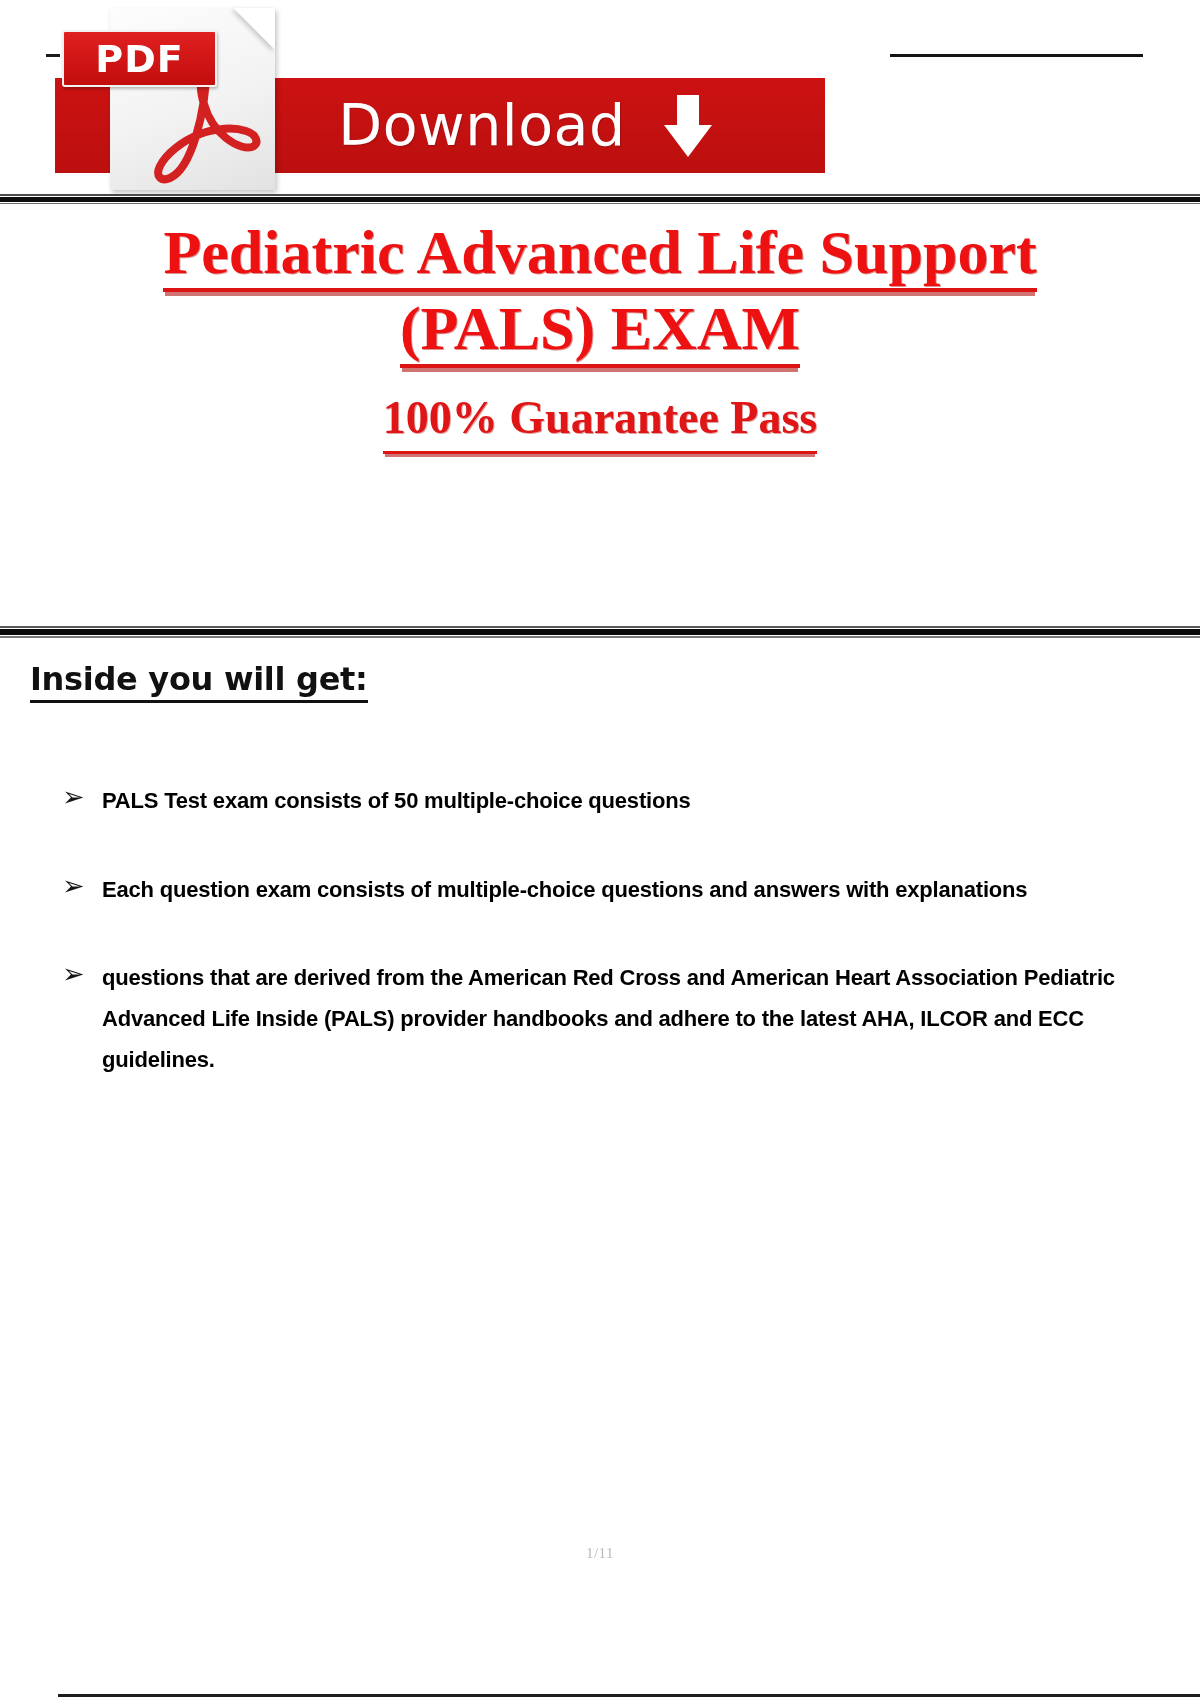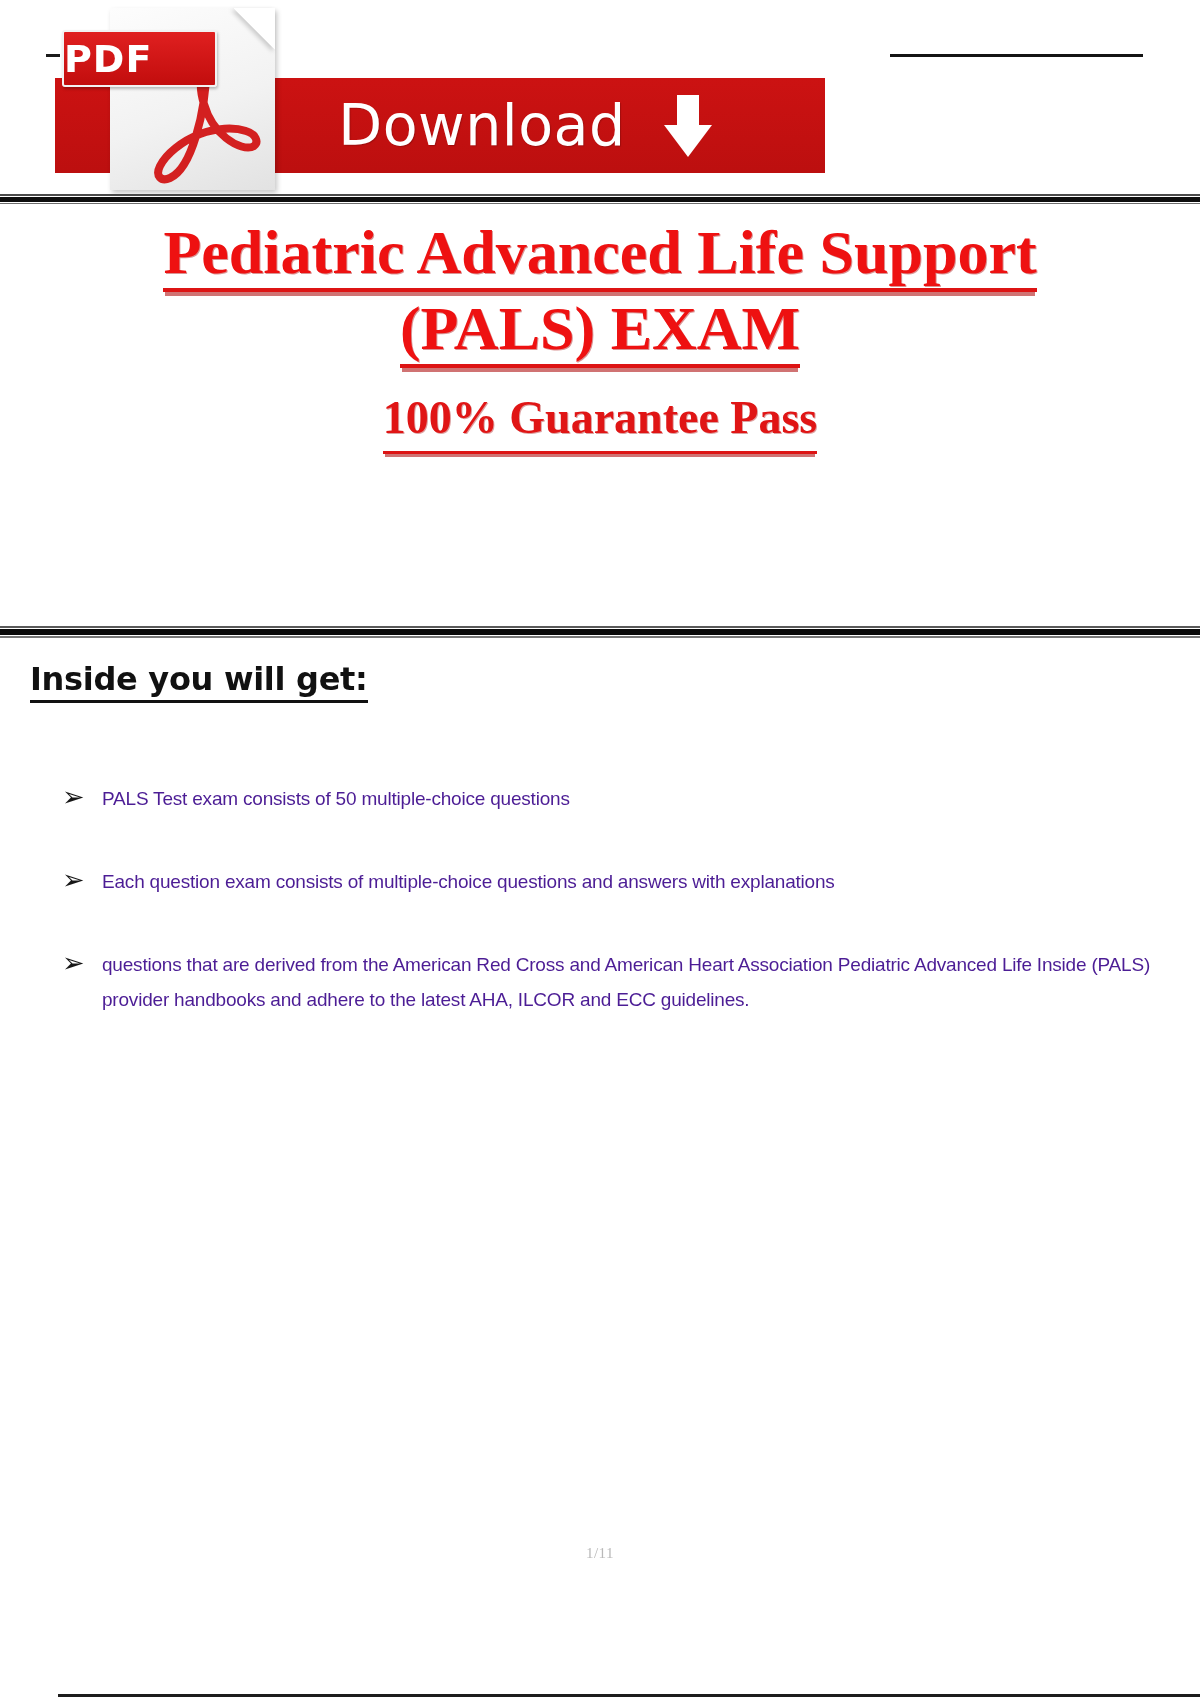--- a/index.html
+++ b/index.html
@@ -116,20 +116,21 @@
   }
   .pdf-badge {
     position: absolute;
     left: -48px; top: 22px;
     width: 155px; height: 57px;
     background: linear-gradient(180deg, #e02020 0%, #c20d0d 100%);
     border: 2px solid #f2f2f2;
     border-radius: 3px;
     display: flex;
     align-items: center;
+    justify-content: center;
     box-shadow: 1px 2px 3px rgba(0,0,0,0.25);
   }
   .pdf-badge span {
     color: #ffffff;
     font-size: 38px;
     font-weight: bold;
     letter-spacing: 1px;
     font-family: "DejaVu Sans", sans-serif;
     line-height: 1;
   }
@@ -235,23 +236,23 @@
     font-family: "DejaVu Sans", sans-serif;
     font-size: 27px;
     color: #161616;
     line-height: 1.02;
     padding-top: 2px;
   }
 
   .bullet-text {
     flex: 1 1 auto;
     font-family: "Liberation Sans", sans-serif;
-    font-size: 19px;
-    font-weight: normal;
-    color: #4c1d95;
+    font-size: 22px;
+    font-weight: bold;
+    color: #000000;
     line-height: 1.85;
     letter-spacing: -0.2px;
   }
 
   
   .page-number {
     position: absolute;
     left: 0; top: 1545px;
     width: 1200px;
     text-align: center;

